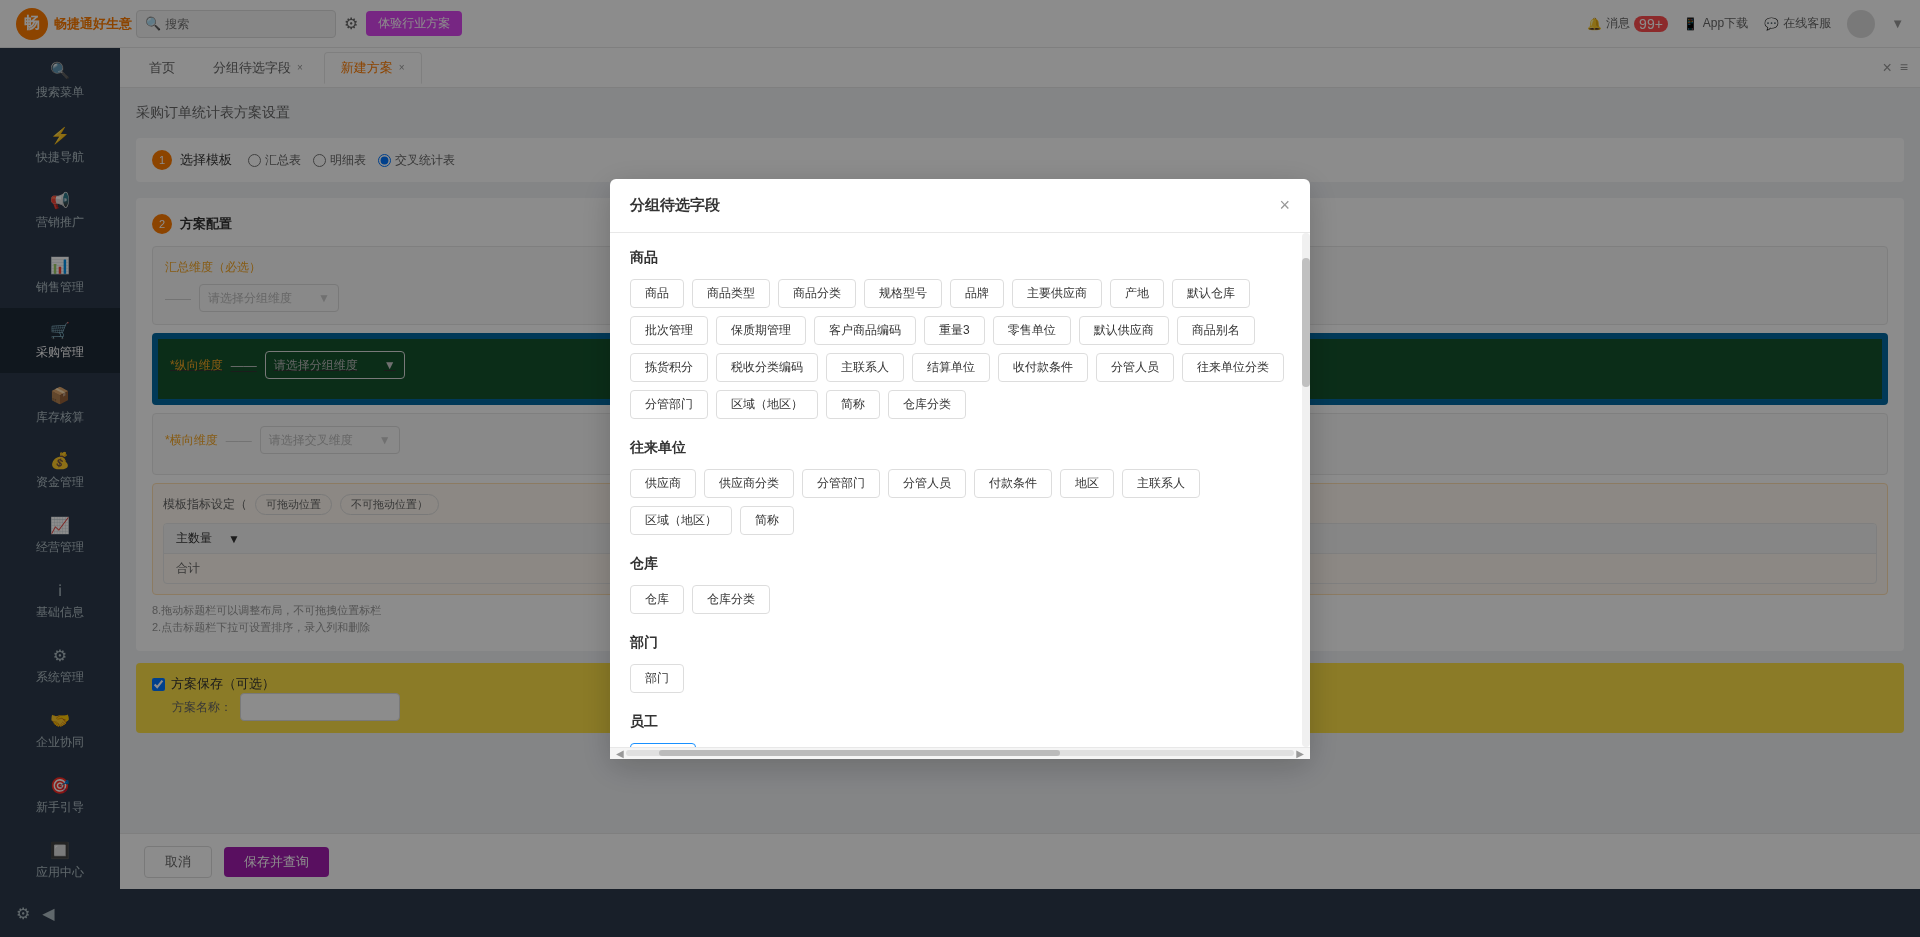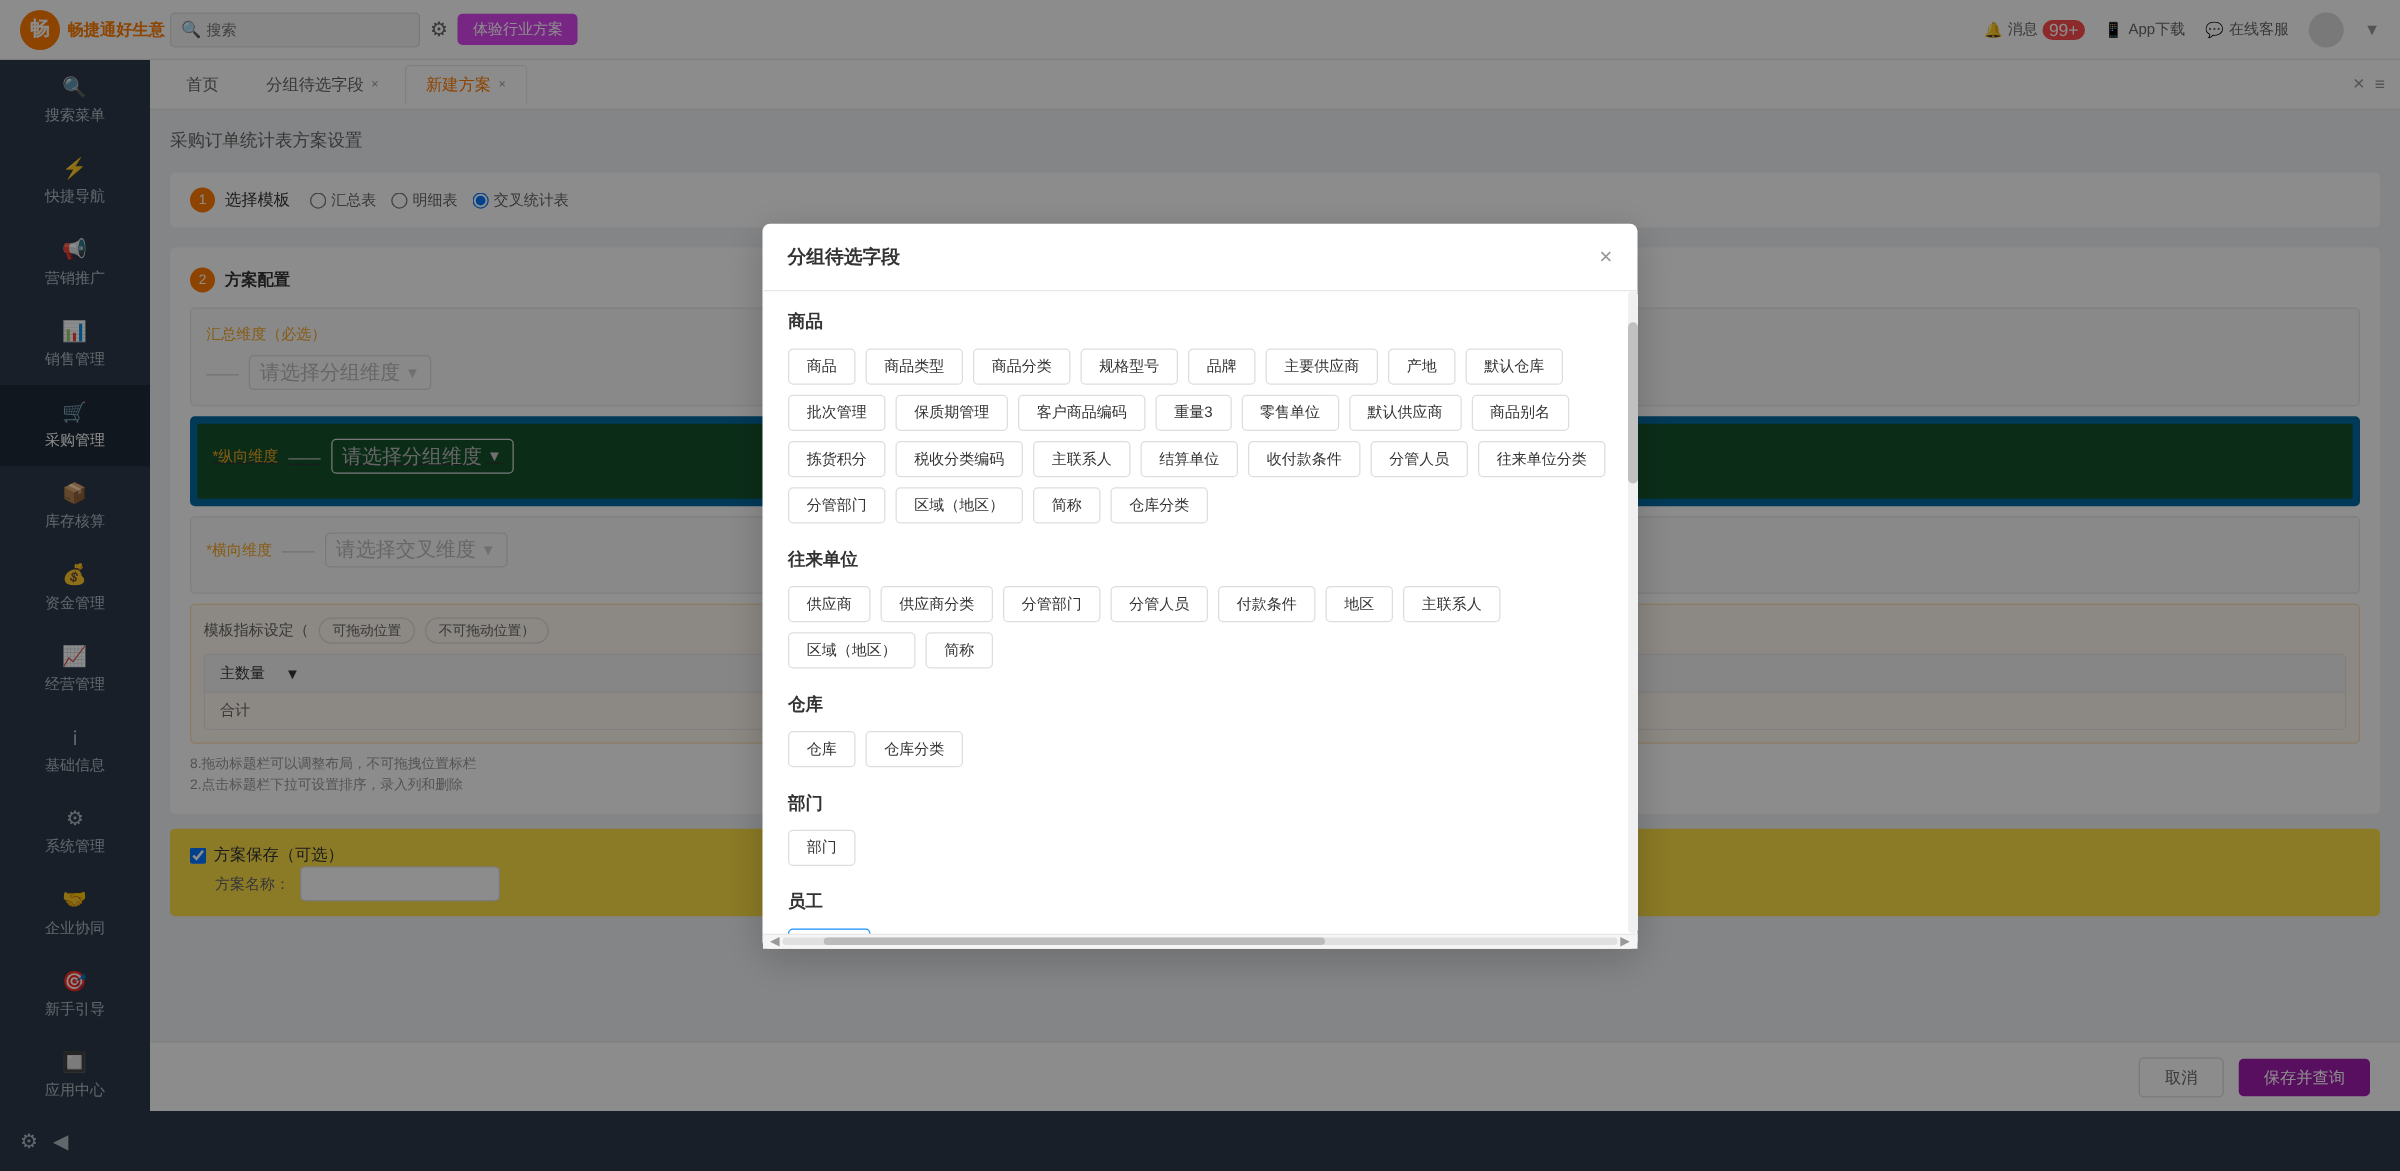--- a/index.html
+++ b/index.html
@@ -34,28 +34,28 @@
 
     
     .main-content { margin-top: 88px; margin-left: 120px; padding: 16px; min-height: calc(100vh - 88px); }
     .page-title { font-size: 14px; color: #666; margin-bottom: 16px; }
     .step { display: flex; align-items: center; gap: 8px; }
     .step-num { width: 20px; height: 20px; background: #ff7c00; color: white; border-radius: 50%; display: flex; align-items: center; justify-content: center; font-size: 11px; }
     .radio-group { display: flex; gap: 12px; align-items: center; }
     .radio-item { display: flex; align-items: center; gap: 4px; font-size: 12px; color: #666; cursor: pointer; }
     .form-label { min-width: 100px; font-size: 12px; color: #666; }
     .select-box { height: 28px; border: 1px solid #ddd; border-radius: 4px; padding: 0 8px; font-size: 12px; display: flex; align-items: center; gap: 4px; cursor: pointer; min-width: 140px; }
-    .placeholder-text { color: #bbb; font-size: 16px; }
+    .placeholder-text { color: #bbb; font-size: 12px; }
 
     
     .bottom-bar { position: fixed; bottom: 0; left: 0; right: 0; height: 48px; background: #2d3a4b; display: flex; align-items: center; padding: 0 16px; gap: 12px; z-index: 100; }
     .bottom-icon { color: #b0bec5; font-size: 16px; cursor: pointer; }
 
     
-    .footer-actions { position: fixed; bottom: 48px; right: 0; left: 120px; height: 56px; background: #fff; border-top: 1px solid #e8e8e8; display: flex; align-items: center; justify-content: flex-end; padding: 0 24px; gap: 12px; z-index: 97; }
+    .footer-actions { position: fixed; bottom: 48px; right: 0; left: 120px; height: 56px; background: #fff; border-top: 1px solid #e8e8e8; display: flex; align-items: center; padding: 0 24px; gap: 12px; z-index: 97; }
     .btn-cancel { padding: 6px 20px; border: 1px solid #ddd; border-radius: 4px; background: #fff; color: #666; cursor: pointer; font-size: 13px; }
     .btn-save { padding: 6px 20px; border: none; border-radius: 4px; background: #a21caf; color: white; cursor: pointer; font-size: 13px; }
 
     
     .overlay { position: fixed; top: 0; left: 0; right: 0; bottom: 0; background: rgba(0,0,0,0.45); z-index: 200; }
 
     
     .modal { position: fixed; top: 50%; left: 50%; transform: translate(-50%, -50%); width: 700px; max-height: 580px; background: #fff; border-radius: 6px; box-shadow: 0 8px 32px rgba(0,0,0,0.2); z-index: 300; display: flex; flex-direction: column; }
     .modal-header { padding: 16px 20px; border-bottom: 1px solid #e8e8e8; display: flex; align-items: center; justify-content: space-between; flex-shrink: 0; }
     .modal-title { font-size: 15px; font-weight: bold; color: #333; }

